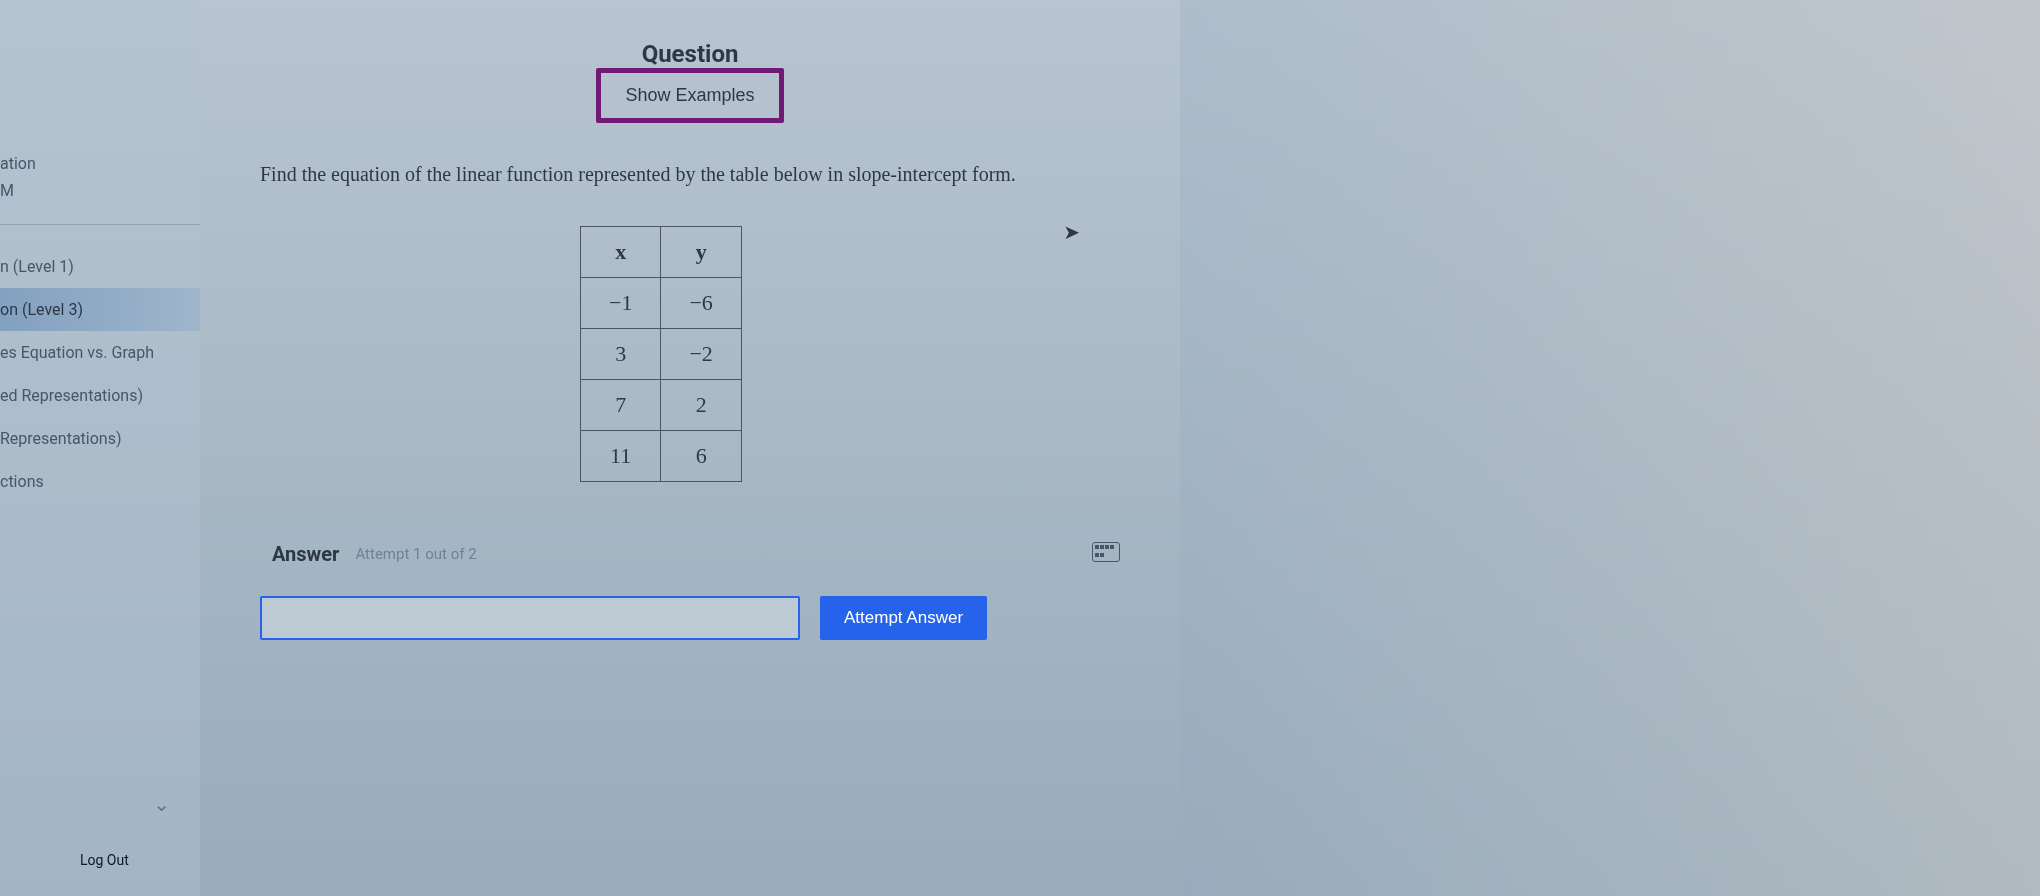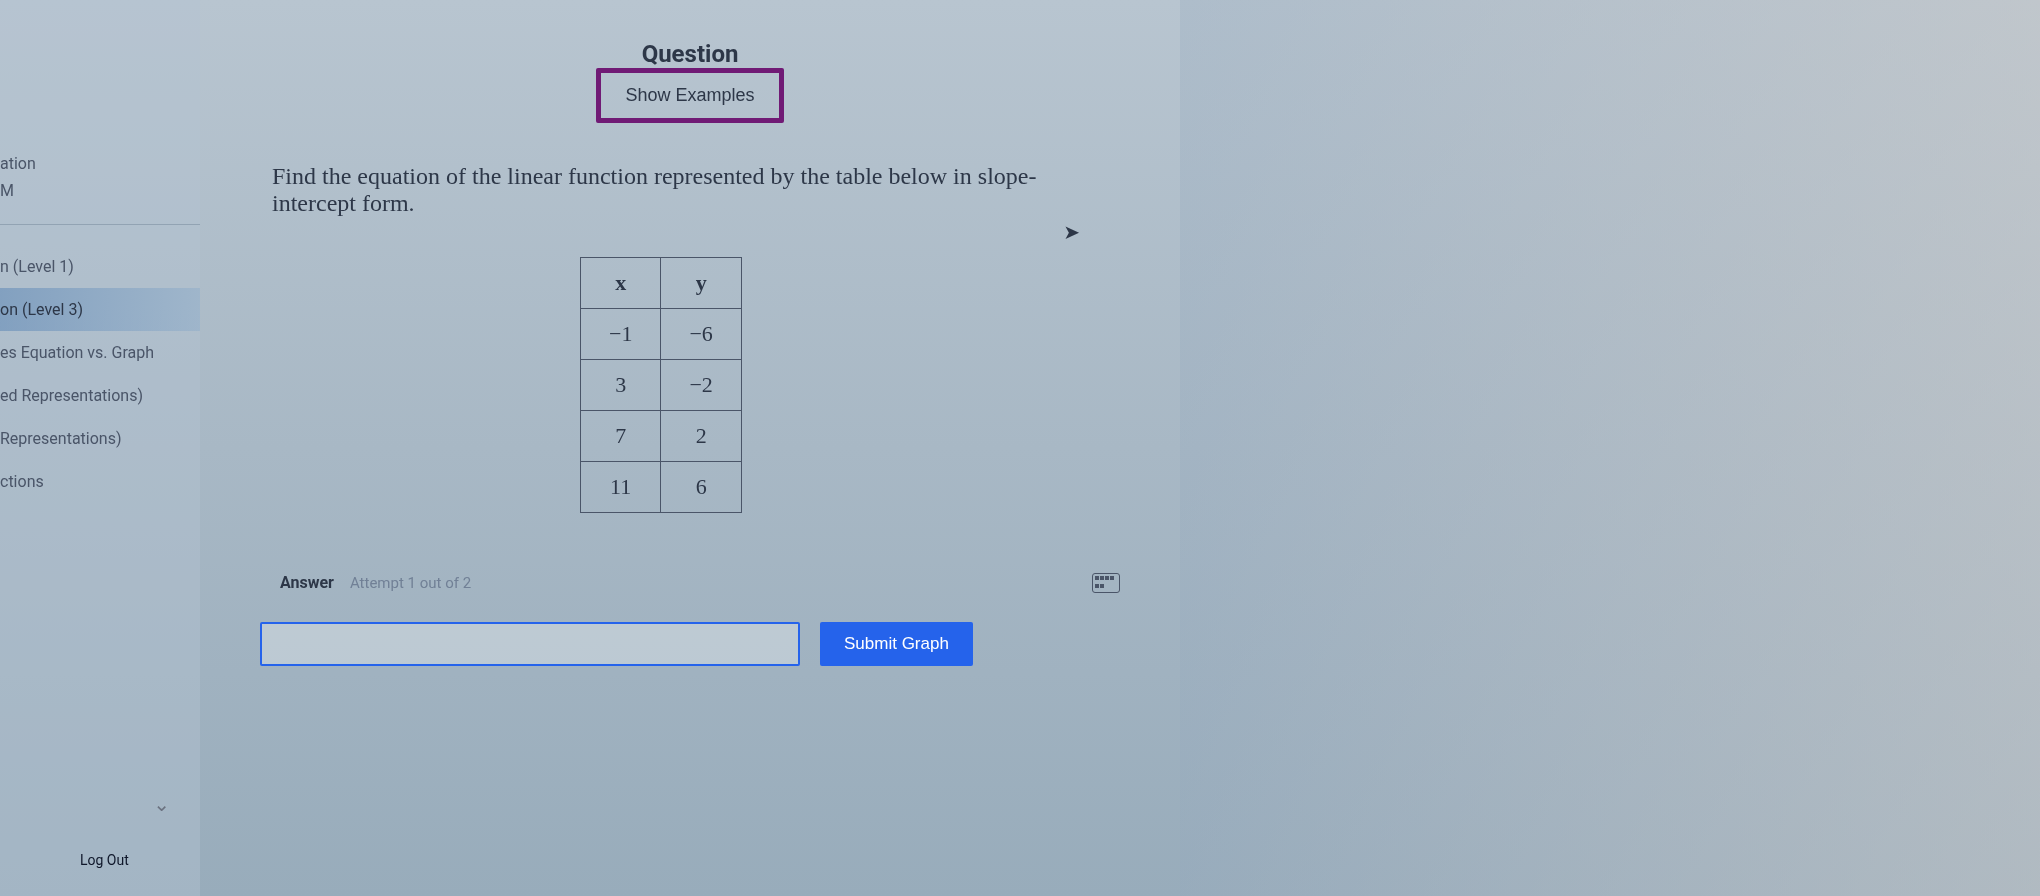--- a/index.html
+++ b/index.html
@@ -80,25 +80,24 @@
     .show-examples-btn {
       padding: 12px 24px;
       border: 5px solid #701a75;
       background: transparent;
       color: #2d3748;
       font-size: 18px;
       cursor: pointer;
       border-radius: 2px;
     }
     .question-text {
-      font-size: 24px;
+      font-size: 20px;
       color: #2d3748;
       font-family: Georgia, 'Times New Roman', serif;
       margin-bottom: 40px;
-      margin-left: 12px;
     }
     .data-table {
       margin: 0 auto 60px auto;
       border-collapse: collapse;
       font-family: Georgia, 'Times New Roman', serif;
       margin-left: 320px;
     }
     .data-table th,
     .data-table td {
       border: 1px solid #4a5568;
@@ -112,24 +111,24 @@
       font-weight: bold;
     }
     .answer-row {
       display: flex;
       align-items: center;
       gap: 16px;
       margin-bottom: 30px;
       position: relative;
     }
     .answer-label {
-      font-size: 16px;
+      font-size: 20px;
       font-weight: bold;
       color: #2d3748;
-      margin-left: 20px;
+      margin-left: 12px;
     }
     .attempt-text {
       font-size: 15px;
       color: #718096;
     }
     .keyboard-icon {
       position: absolute;
       right: 0;
       top: 0;
       width: 28px;
@@ -243,19 +242,19 @@
         <span></span>
         <span></span>
         <span></span>
         <span></span>
         <span></span>
     </div>
   </div>
 
   <div class="input-row">
     <input type="text" class="answer-input" value="" style="">
-    <button class="submit-btn">Submit Graph</button>
+    <button class="submit-btn">Attempt Answer</button>
   </div>
 
   <div class="cursor-icon">➤</div>
 </div>
 
 <div class="right-edge"></div>
 
 </body></html>

